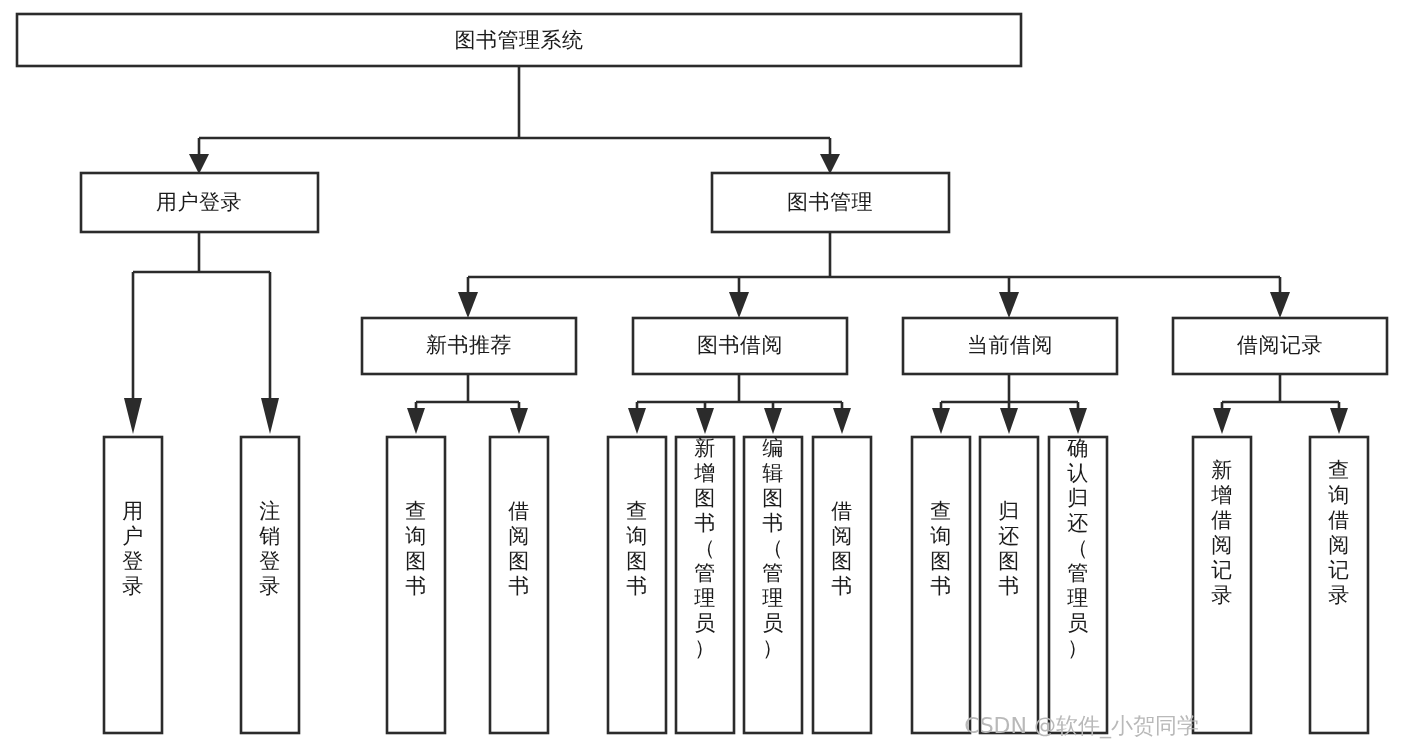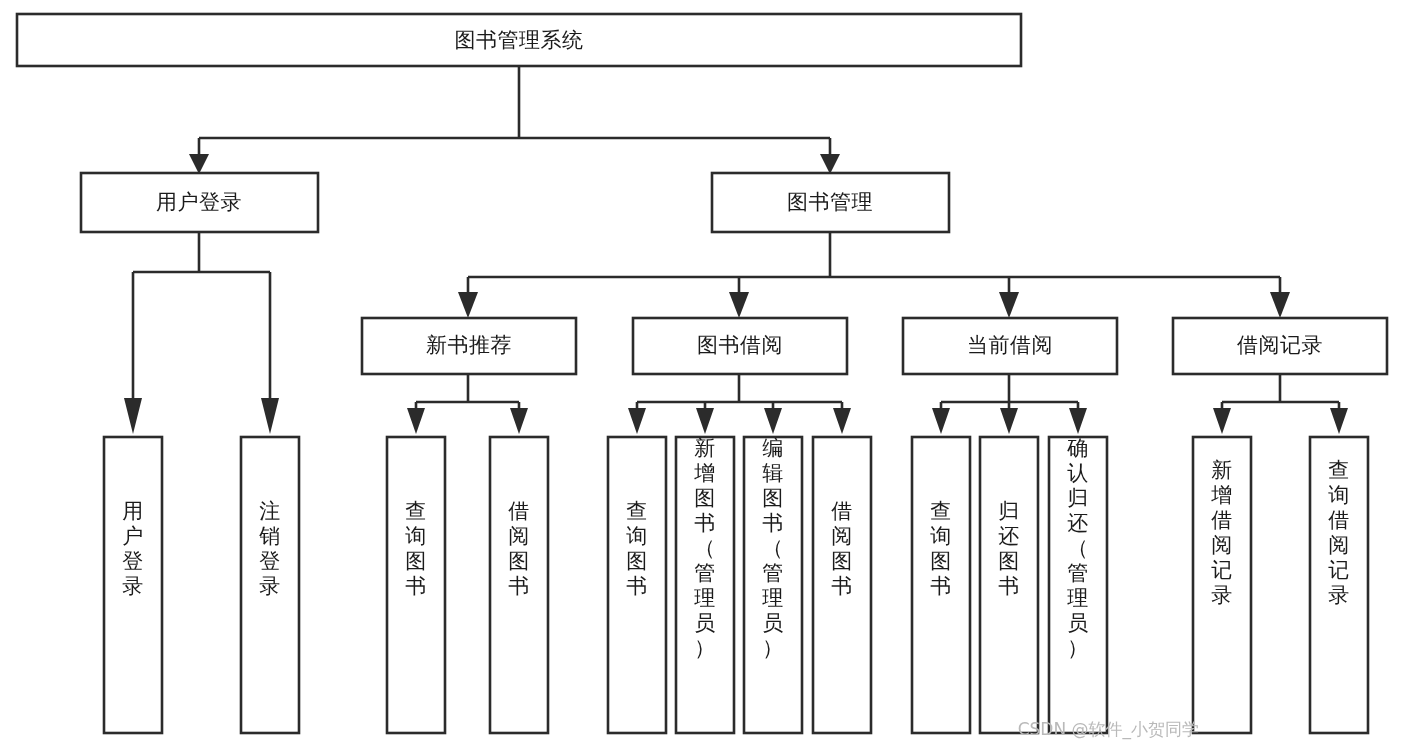--- a/index.html
+++ b/index.html
@@ -55,21 +55,21 @@
     font-family: "DejaVu Sans", "Liberation Sans", sans-serif;
     font-size: 21px;
     fill: #1b1b1b;
     letter-spacing: 0.5px;
   }
   .watermark {
     position: absolute;
     right: 10px;
     bottom: 6px;
     font-family: "DejaVu Sans", "Liberation Sans", sans-serif;
-    font-size: 17px;
+    font-size: 22px;
     color: #b9b9b9;
     white-space: nowrap;
     user-select: none;
   }
 </style>
 </head>
 <body>
 
 <div id="diagram-root">
 

